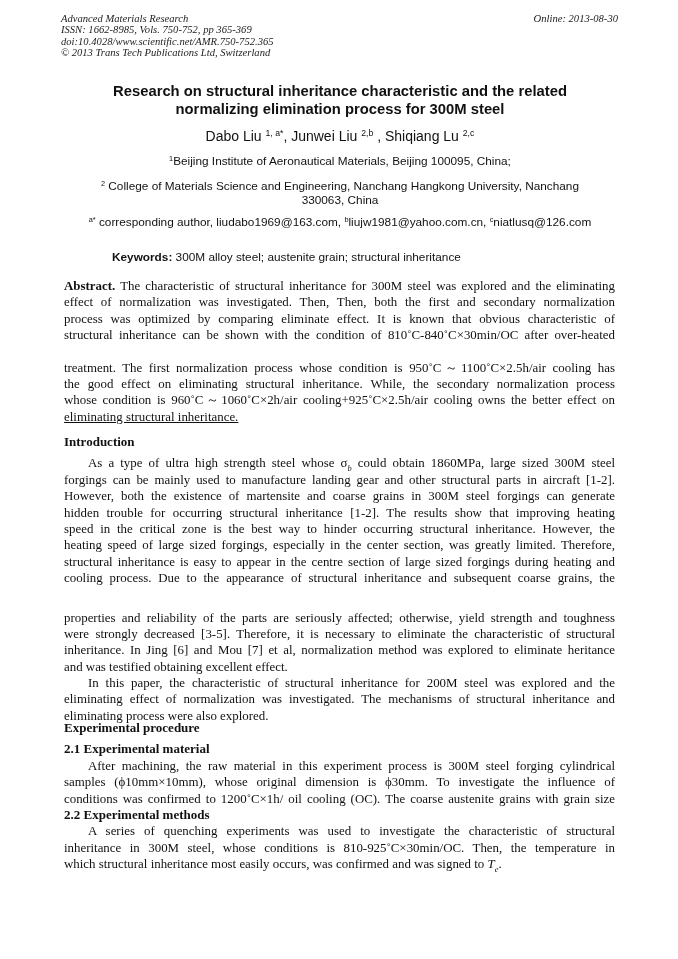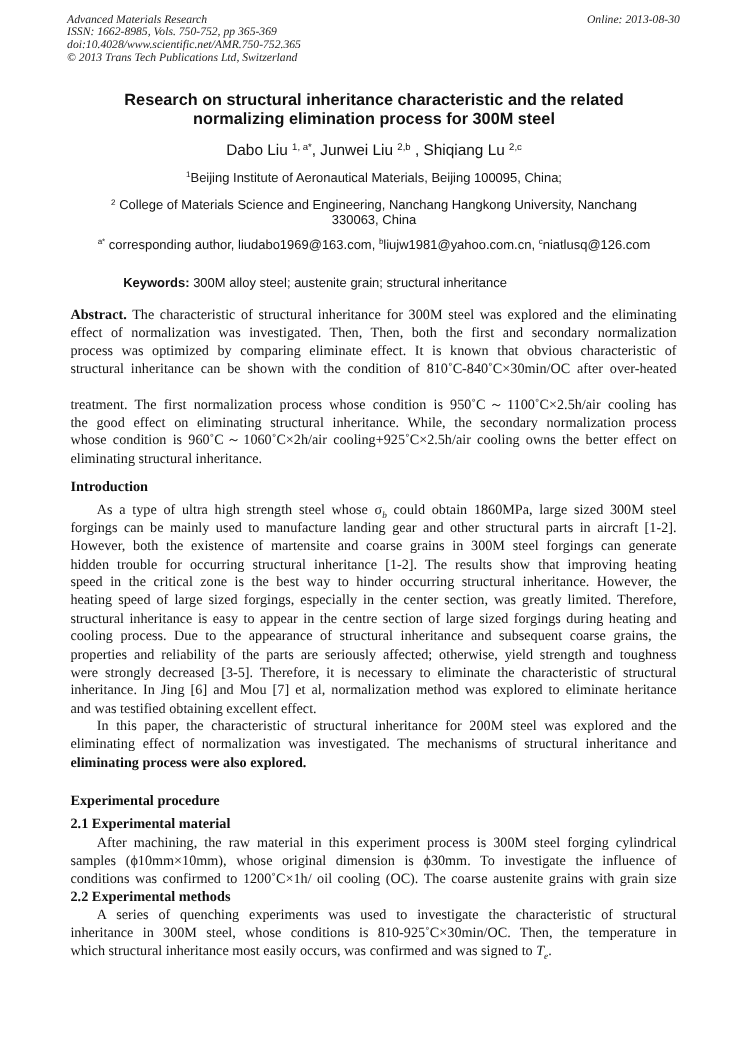--- a/index.html
+++ b/index.html
@@ -98,41 +98,41 @@
 </div>
 
 <div class="body-block" style="top:278px;">
   <div class="line" style="white-space: normal;"><span class="abs-label">Abstract.</span> <span>The characteristic of structural inheritance for 300M steel was explored and the eliminating</span></div>
   <div class="line" style="white-space: normal;">effect of normalization was investigated. Then, Then, both the first and secondary normalization</div>
   <div class="line" style="white-space: normal;">process was optimized by comparing eliminate effect. It is known that obvious characteristic of</div>
   <div class="line" style="white-space: normal;">structural inheritance can be shown with the condition of 810˚C-840˚C×30min/OC after over-heated</div>
   <div class="line" style="white-space: normal; margin-top: 16px;">treatment. The first normalization process whose condition is 950˚C～1100˚C×2.5h/air cooling has</div>
   <div class="line" style="white-space: normal;">the good effect on eliminating structural inheritance. While, the secondary normalization process</div>
   <div class="line" style="white-space: normal;">whose condition is 960˚C～1060˚C×2h/air cooling+925˚C×2.5h/air cooling owns the better effect on</div>
-  <div class="line last" style="white-space: normal;">eliminating structural inheritance.</div>
+  <div class="line last" style="white-space: normal; text-decoration: underline;">eliminating structural inheritance.</div>
 </div>
 
 <div class="body-block" style="top:434px;">
   <div class="heading">Introduction</div>
   <div style="height:5px;"></div>
   <div class="line indent" style="white-space: normal;"><span>As a type of ultra high strength steel whose σ</span><sub style="font-size:0.65em;font-style:italic;">b</sub><span> could obtain 1860MPa, large sized 300M steel</span></div>
   <div class="line" style="white-space: normal;">forgings can be mainly used to manufacture landing gear and other structural parts in aircraft [1-2].</div>
   <div class="line" style="white-space: normal;">However, both the existence of martensite and coarse grains in 300M steel forgings can generate</div>
   <div class="line" style="white-space: normal;">hidden trouble for occurring structural inheritance [1-2]. The results show that improving heating</div>
   <div class="line" style="white-space: normal;">speed in the critical zone is the best way to hinder occurring structural inheritance. However, the</div>
   <div class="line" style="white-space: normal;">heating speed of large sized forgings, especially in the center section, was greatly limited. Therefore,</div>
   <div class="line" style="white-space: normal;">structural inheritance is easy to appear in the centre section of large sized forgings during heating and</div>
   <div class="line" style="white-space: normal;">cooling process. Due to the appearance of structural inheritance and subsequent coarse grains, the</div>
-  <div class="line" style="white-space: normal;">properties and reliability of the parts are seriously affected; otherwise, yield strength and toughness</div>
+  <div class="line" style="white-space: normal; margin-top: 23px;">properties and reliability of the parts are seriously affected; otherwise, yield strength and toughness</div>
   <div class="line" style="white-space: normal;">were strongly decreased [3-5]. Therefore, it is necessary to eliminate the characteristic of structural</div>
   <div class="line" style="white-space: normal;">inheritance. In Jing [6] and Mou [7] et al, normalization method was explored to eliminate heritance</div>
   <div class="line last" style="white-space: normal;">and was testified obtaining excellent effect.</div>
   <div class="line indent" style="white-space: normal;">In this paper, the characteristic of structural inheritance for 200M steel was explored and the</div>
   <div class="line" style="white-space: normal;">eliminating effect of normalization was investigated. The mechanisms of structural inheritance and</div>
-  <div class="line last" style="white-space: normal; font-weight: bold;">eliminating process were also explored.</div>
+  <div class="line last" style="white-space: normal;">eliminating process were also explored.</div>
 </div>
 
 <div class="body-block" style="top:720px;">
   <div class="heading">Experimental procedure</div>
   <div style="height:5px;"></div>
   <div class="heading">2.1 Experimental material</div>
   <div class="line indent" style="white-space: normal;">After machining, the raw material in this experiment process is 300M steel forging cylindrical</div>
   <div class="line" style="white-space: normal;">samples (ϕ10mm×10mm), whose original dimension is ϕ30mm. To investigate the influence of</div>
   <div class="line" style="white-space: normal;">conditions was confirmed to 1200˚C×1h/ oil cooling (OC). The coarse austenite grains with grain size</div>
   <div class="heading">2.2 Experimental methods</div>

